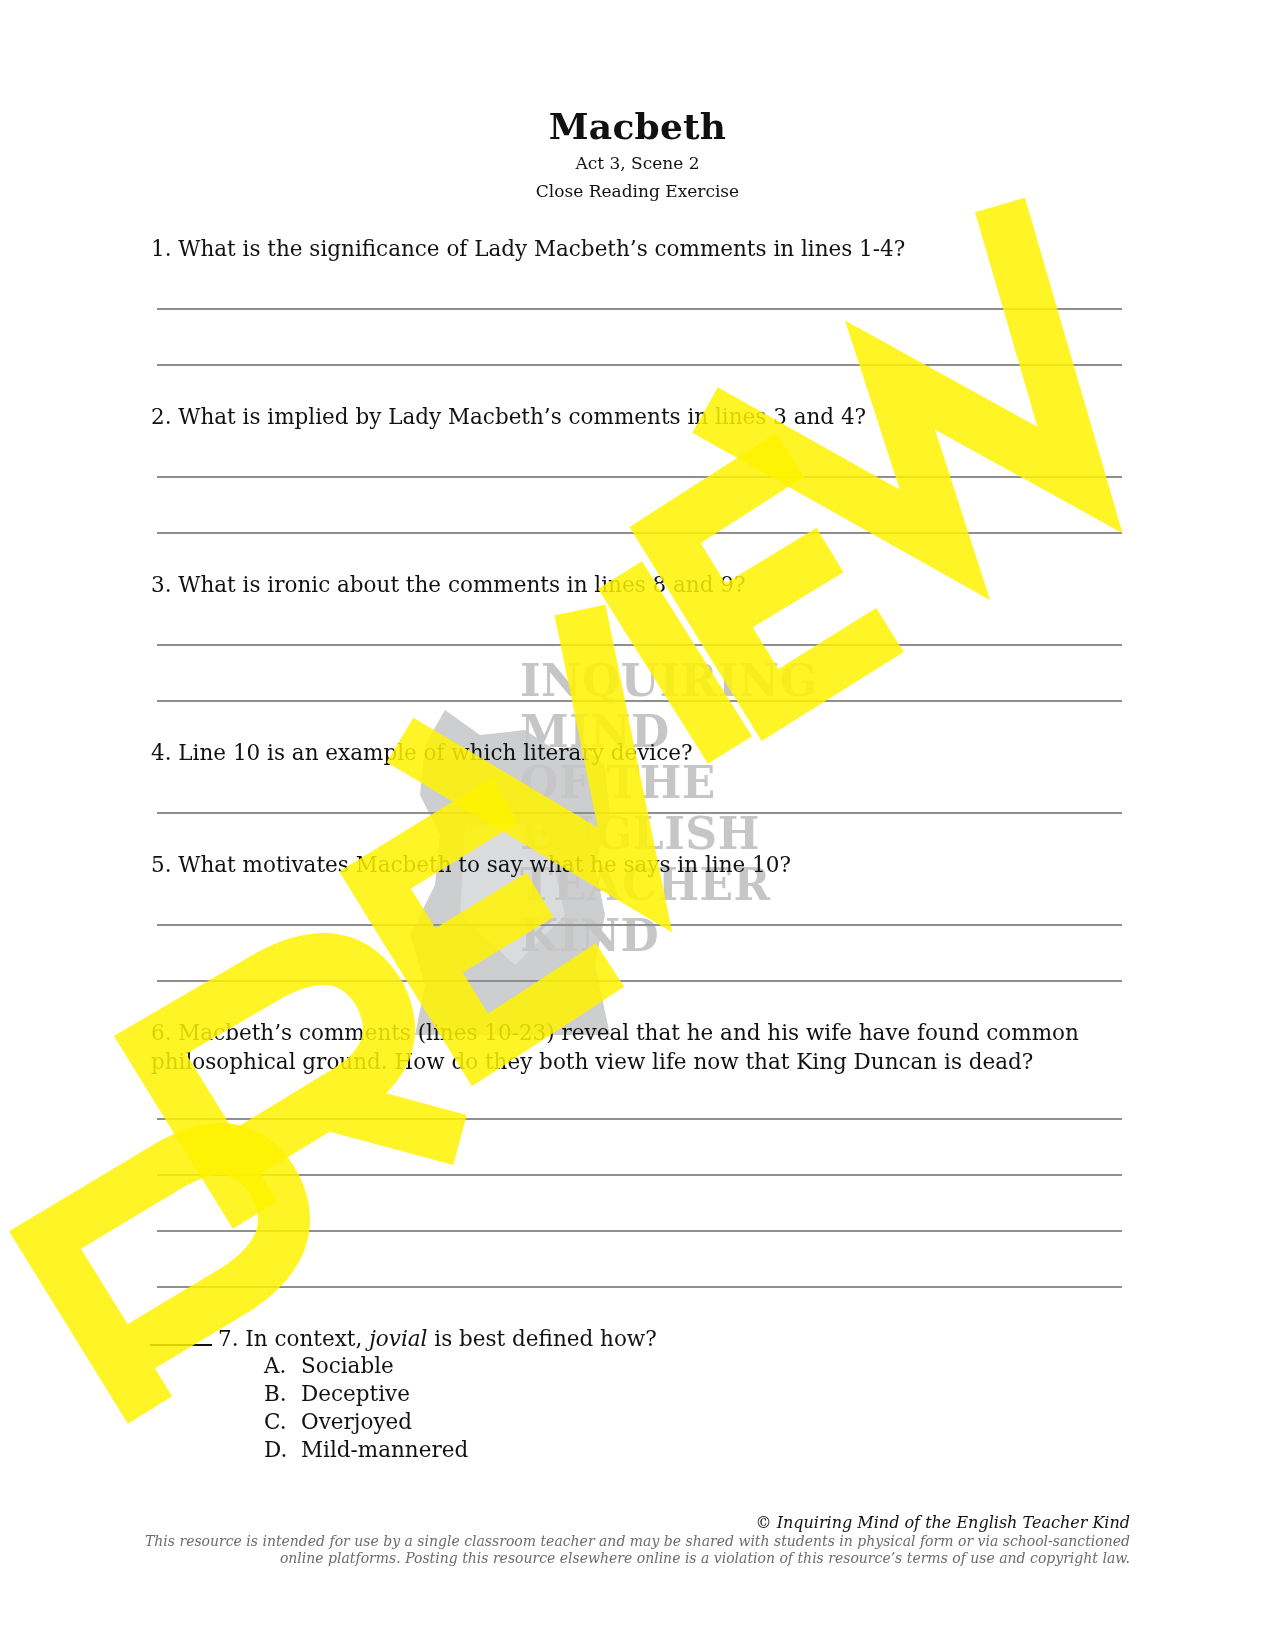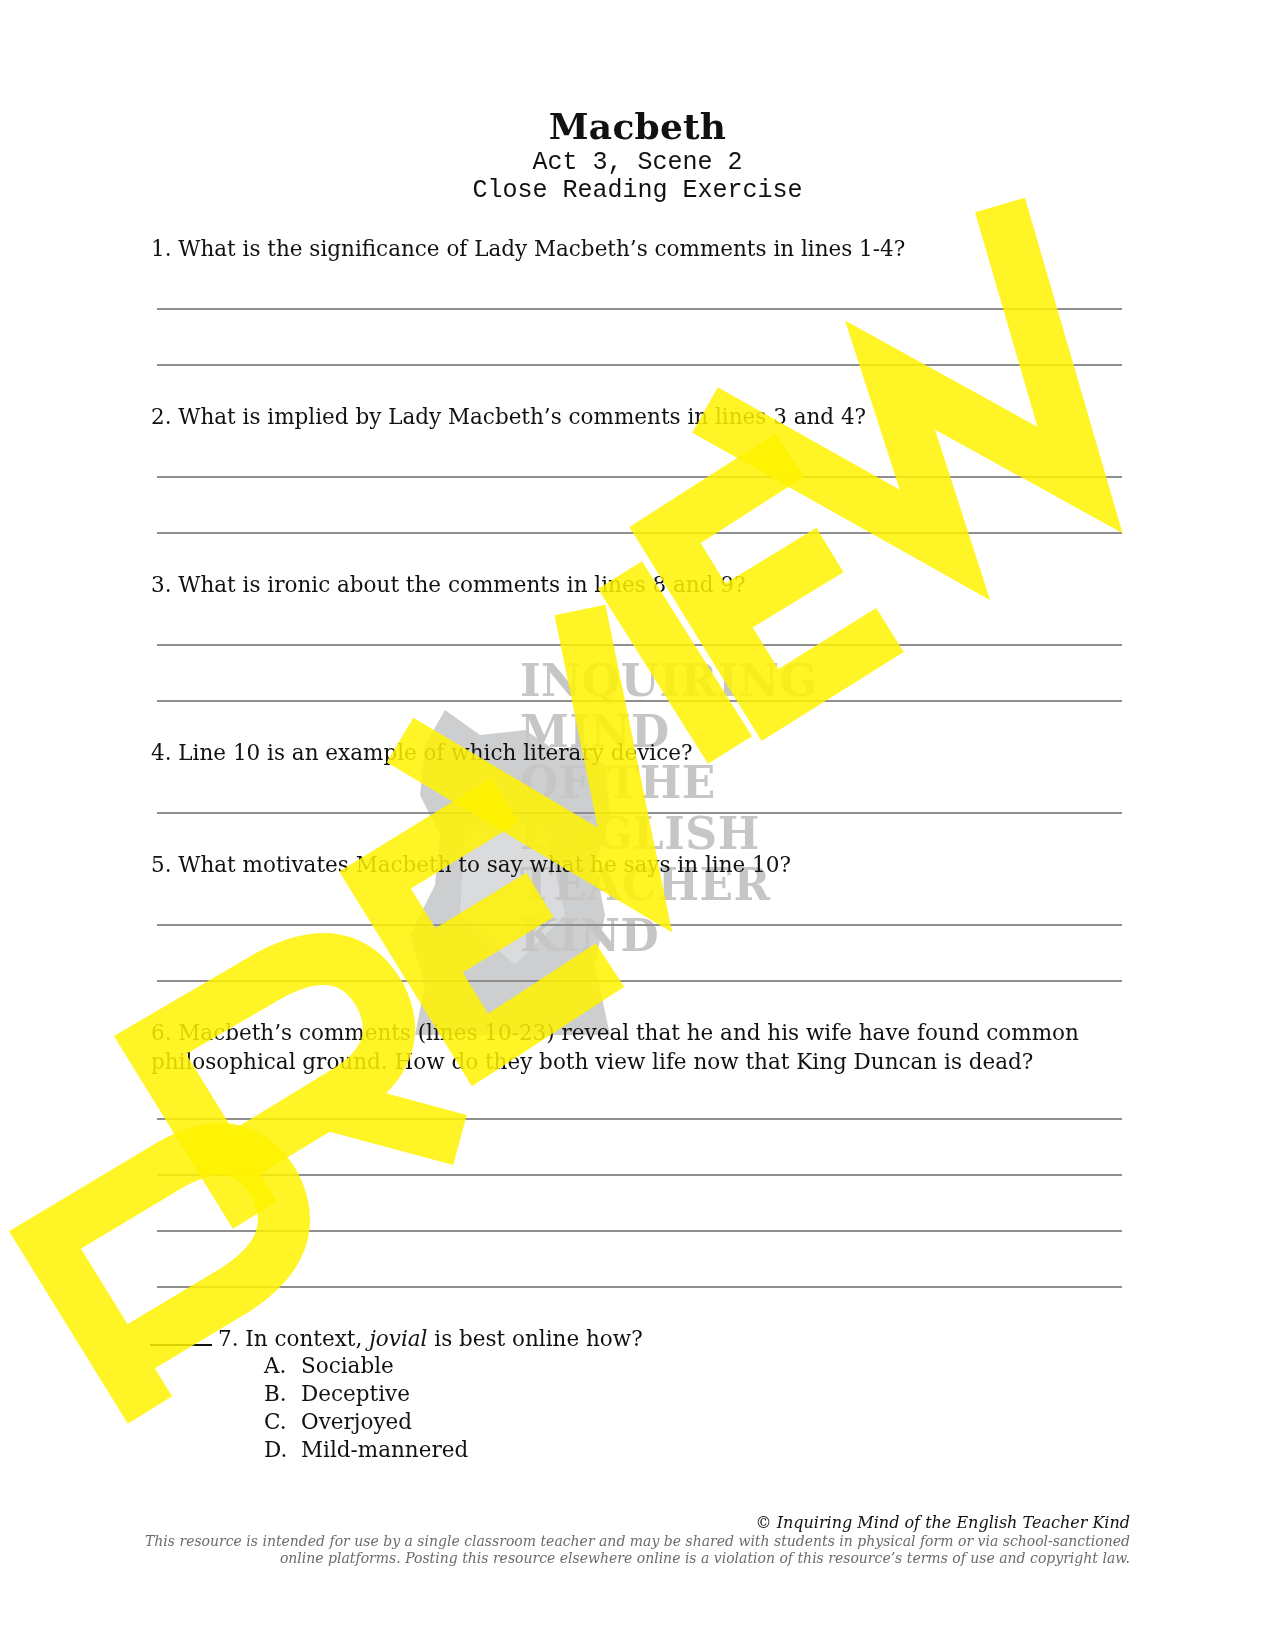--- a/index.html
+++ b/index.html
@@ -5,21 +5,21 @@
   html, body { margin: 0; padding: 0; }
   body {
     width: 1275px; height: 1650px; position: relative; overflow: hidden;
     background: #ffffff; color: #111111;
     font-family: "DejaVu Serif", "Liberation Serif", serif;
   }
   .page { position: absolute; left: 0; top: 0; width: 1275px; height: 1650px; }
 
   .header { position: absolute; top: 103px; left: 0; width: 1275px; text-align: center; }
   .title { font-size: 36px; font-weight: bold; line-height: 46px; letter-spacing: 0.2px; }
-  .subtitle { font-size: 25px; line-height: 28px; font-family: Liberation Mono, monospace; }
+  .subtitle { font-size: 17px; line-height: 28px; }
 
   .q { position: absolute; left: 151px; font-size: 21.5px; line-height: 29px; white-space: nowrap; }
   .rule { position: absolute; left: 157px; width: 965px; height: 0; border-top: 2px solid #8f8f8f; }
 
   .blank { display: inline-block; width: 62px; border-bottom: 2px solid #111; margin-right: 6px; vertical-align: baseline; height: 18px; }
   .opt { position: absolute; left: 264px; font-size: 21.5px; line-height: 28px; white-space: nowrap; }
   .opt .letter { display: inline-block; width: 37px; }
 
   .footer { position: absolute; right: 145px; text-align: right; white-space: nowrap; font-style: italic; }
   .footer .copy { font-size: 16px; color: #111; line-height: 20px; }
@@ -78,21 +78,21 @@
   <div class="rule" style="top:980px"></div>
 
   <div class="q" style="top:1018px">6. Macbeth’s comments (lines 10-23) reveal that he and his wife have found common</div>
   <div class="q" style="top:1047px">philosophical ground.  How do they both view life now that King Duncan is dead?</div>
   <div class="rule" style="top:1118px"></div>
   <div class="rule" style="top:1174px"></div>
   <div class="rule" style="top:1230px"></div>
   <div class="rule" style="top:1286px"></div>
 
   <div class="q" style="top:1324px; left:150px">
-    <span class="blank"></span><span>7. In context, </span><em>jovial</em><span> is best online how?</span>
+    <span class="blank"></span><span>7. In context, </span><em>jovial</em><span> is best defined how?</span>
   </div>
   <div class="opt" style="top:1352px">
     <span class="letter">A.</span><span>Sociable</span>
   </div>
   <div class="opt" style="top:1380px">
     <span class="letter">B.</span><span>Deceptive</span>
   </div>
   <div class="opt" style="top:1408px">
     <span class="letter">C.</span><span>Overjoyed</span>
   </div>

